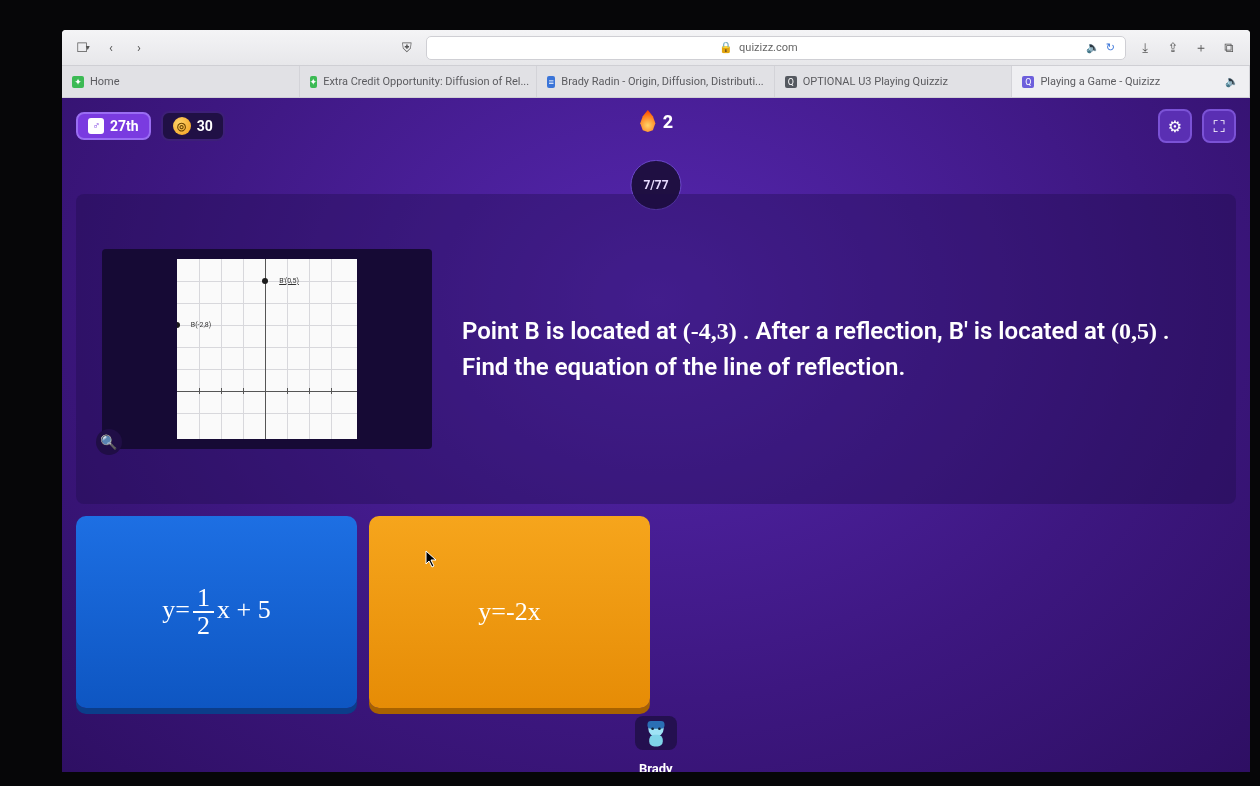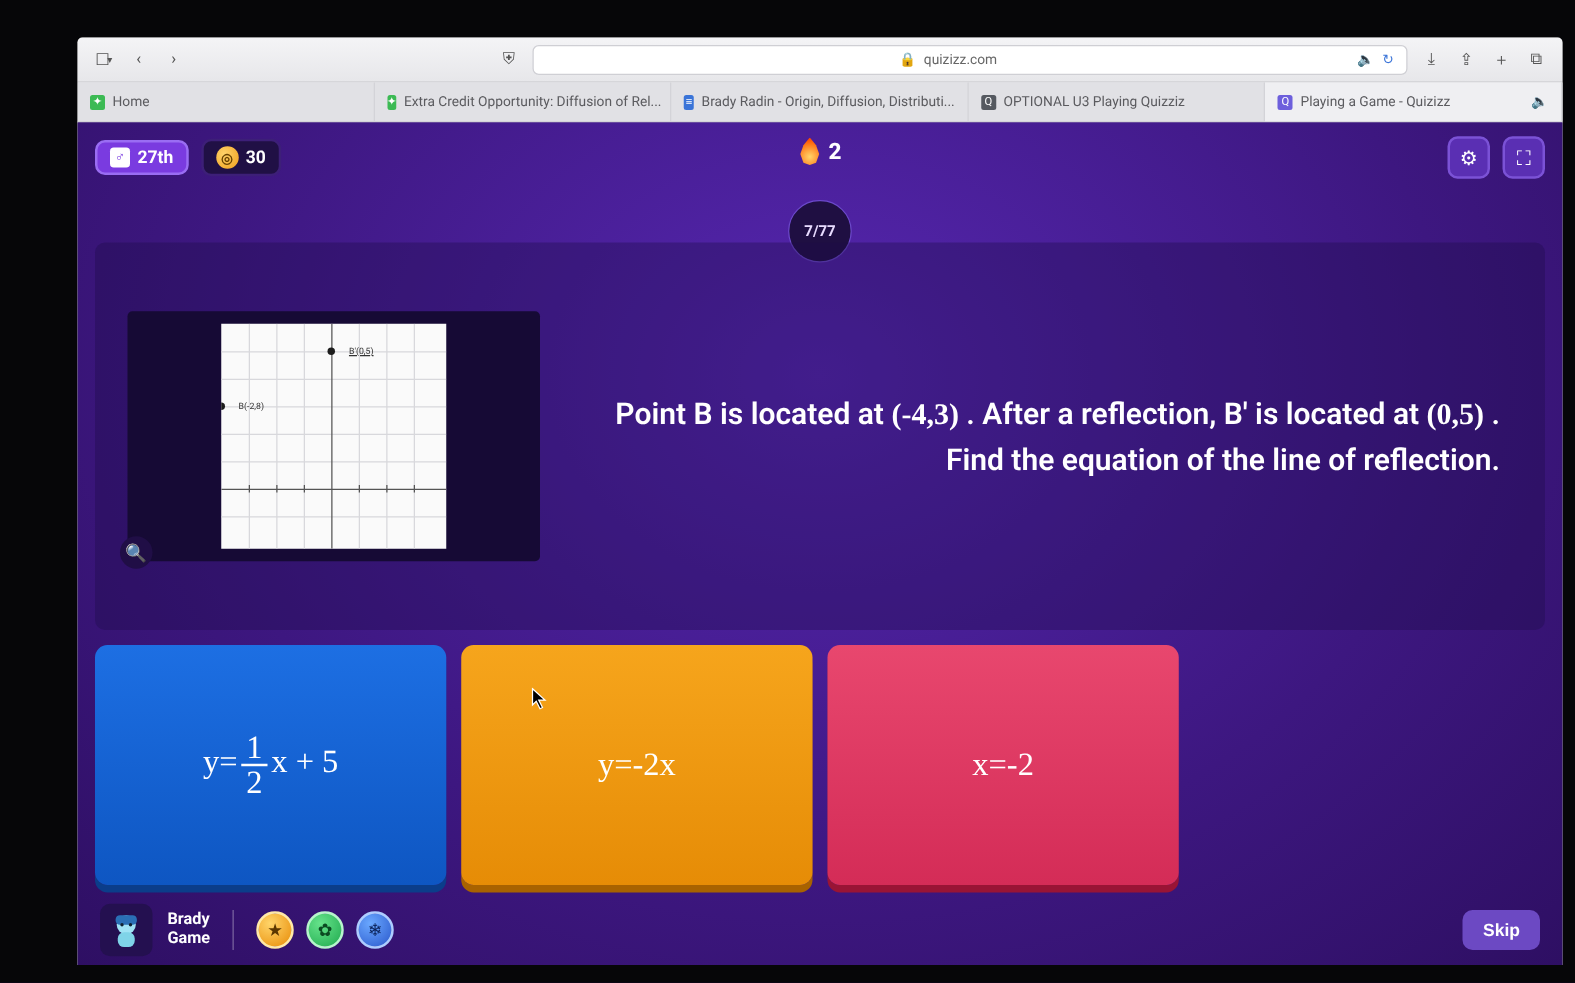--- a/index.html
+++ b/index.html
@@ -45,34 +45,34 @@
   
   .question-wrap { position:absolute; left:14px; right:14px; top:96px; height:310px; background:rgba(30,12,72,0.35); border-radius:8px; display:flex; align-items:center; gap:20px; padding:18px 26px; }
   .qimg-box { position:relative; width:330px; height:200px; background:#160a35; border-radius:4px; display:flex; align-items:center; justify-content:center; }
   .qimg-zoom { position:absolute; left:-6px; bottom:-6px; width:26px; height:26px; border-radius:50%; background:#200e46; display:flex; align-items:center; justify-content:center; font-size:14px; }
   .qimg { width:180px; height:180px; background:#fafafa; position:relative; overflow:hidden; }
   .grid-line { position:absolute; background:#d8d8dc; }
   .axis { position:absolute; background:#555; }
   .tick { position:absolute; width:1px; height:6px; background:#555; }
   .dot { position:absolute; width:6px; height:6px; border-radius:50%; background:#1c1c1c; transform:translate(-50%,-50%); }
   .dot-label{position:absolute;font-size:7px;color:#333;transform:translate(-50%,-50%);}
-  .question-text { flex:1; color:#fff; font-size:24px; line-height:1.5; font-weight:600; text-align:right; padding:0 10px; }
+  .question-text { flex:1; color:#fff; font-size:24px; line-height:1.5; font-weight:600; text-align:left; padding:0 10px; }
   .question-text .mj{font-family:Georgia,'Times New Roman',serif;}
   
   .answers { position:absolute; left:14px; right:14px; top:418px; bottom:64px; display:grid; grid-template-columns:repeat(4,1fr); gap:12px; }
   .answer { border-radius:10px; display:flex; align-items:center; justify-content:center; color:#fff; font-family:Georgia,'Times New Roman',serif; font-size:26px; font-weight:500; cursor:pointer; position:relative; padding:10px; text-align:center; }
   .answer.a1{background:linear-gradient(#1d6fe3,#0e56c2); box-shadow:0 6px 0 #0b3d8a;}
   .answer.a2{background:linear-gradient(#17a9b2,#0f8b94); box-shadow:0 6px 0 #0a6168;}
   .answer.a3{background:linear-gradient(#f6a51c,#e68c06); box-shadow:0 6px 0 #a86200;}
   .answer.a4{background:linear-gradient(#e8476e,#d42c57); box-shadow:0 6px 0 #991435;}
   .frac{display:inline-flex;flex-direction:column;align-items:center;vertical-align:middle;line-height:1;margin:0 3px;}
   .frac .n{border-bottom:2px solid #fff;padding:0 4px;}
   .frac .d{padding:0 4px;}
   
-  .quiz-footer { position:absolute; left:0; right:0; bottom:0; height:56px; display:flex; align-items:center; padding:0 18px; gap:12px; }
+  .quiz-footer { position:absolute; left:0; right:0; bottom:0; height:56px; display:flex; align-items:center; padding:0 18px; gap:12px;flex-direction:column; }
   .avatar { width:42px; height:42px; border-radius:8px; background:#241050; display:flex; align-items:center; justify-content:center; }
   .avatar svg{width:34px;height:34px;}
   .player-name { font-size:13px; font-weight:700; line-height:1.15; }
   .vline { width:1px; height:32px; background:rgba(255,255,255,0.35); margin:0 6px; }
   .powerups { display:flex; gap:10px; }
   .pu { width:30px; height:30px; border-radius:50%; display:flex; align-items:center; justify-content:center; font-size:14px; }
   .pu1{background:radial-gradient(circle at 35% 30%,#ffd56a,#e88b06);color:#5b3700;border:2px solid #ffe9a8;}
   .pu2{background:radial-gradient(circle at 35% 30%,#66e38b,#1faa4e);color:#0b4a21;border:2px solid #b7f5cc;}
   .pu3{background:radial-gradient(circle at 35% 30%,#6aa8ff,#2a58cc);color:#0b235a;border:2px solid #aecdff;}
   .skip-btn { margin-left:auto; background:#6c49c3; color:#fff; border:none; padding:8px 16px; border-radius:8px; font-weight:700; font-size:14px; cursor:pointer; }
@@ -214,23 +214,20 @@
                   <span class="d">2</span>
                 </span><span>x + 5</span>
             </span>
           </div>
           <div class="answer a3">
             <span>y=-2x</span>
             <svg class="cursor" width="14" height="18" style="left:56px;top:34px;" viewBox="0 0 14 18">
                 <path d="M1 1 L1 14 L4 11 L7 17 L9 16 L6 10 L11 10 Z" fill="#000" stroke="#fff" stroke-width="1"></path>
               </svg>
           </div>
-          <div class="answer a4">
-              <span>x=-2</span>
-            </div>
         </div>
 
         <div class="quiz-footer">
           <div class="avatar">
             <svg viewBox="0 0 40 40">
                 <circle cx="20" cy="15" r="9" fill="#9fe3f5"></circle>
                 <rect x="10" y="6" width="20" height="9" rx="4" fill="#2a6fb5"></rect>
                 <rect x="12" y="22" width="16" height="14" rx="6" fill="#7fd4e8"></rect>
                 <circle cx="16" cy="15" r="1.6" fill="#123"></circle>
                 <circle cx="24" cy="15" r="1.6" fill="#123"></circle>

